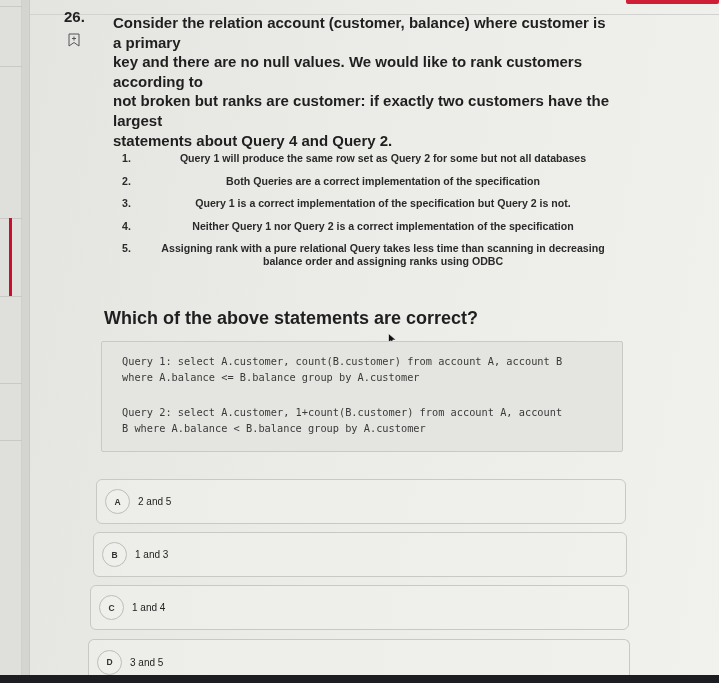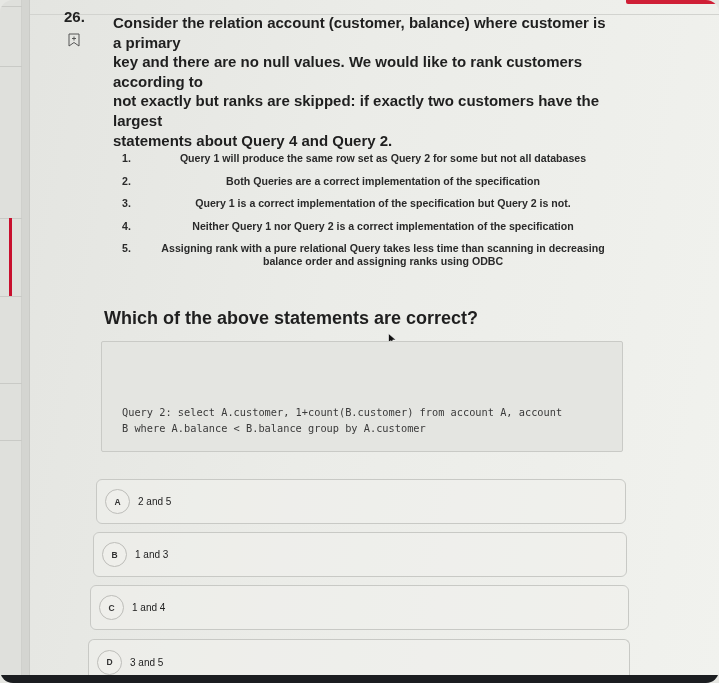--- a/index.html
+++ b/index.html
@@ -6,21 +6,20 @@
     html, body {
       width: 719px; height: 683px; overflow: hidden;
       background: #e6e7e3;
       font-family: "Liberation Sans", "DejaVu Sans", sans-serif;
       color: #1e1e1e;
     }
     .screen {
       position: relative; width: 719px; height: 683px;
       background: linear-gradient(100deg, #e3e4e0 0%, #ebece8 45%, #eeefeb 75%, #f1f2ee 100%);
       overflow: hidden;
-      border-radius: 13px;
     }
     
     .left-panel {
       position: absolute; left: 0; top: 0; width: 22px; height: 683px;
       background: #dfe0dc;
       border-right: 1px solid #cfd0cc;
     }
     .left-panel .hline {
       position: absolute; left: 0; width: 22px; height: 1px; background: #c9cac6;
     }
@@ -129,21 +128,21 @@
   <div class="q-number">26.</div>
 
   <svg class="bookmark-icon" viewBox="0 0 12 14">
     <path d="M1 1 H11 V13 L6 9.5 L1 13 Z" fill="none" stroke="#555" stroke-width="1"></path>
     <path d="M6 3.5 V7.5 M4 5.5 H8" stroke="#555" stroke-width="1"></path>
   </svg>
 
   <div class="question-text">
     <div>Consider the relation account (customer, balance) where customer is a primary</div>
     <div>key and there are no null values. We would like to rank customers according to</div>
-    <div>not exactly but ranks are skipped: if exactly two customers have the largest</div>
+    <div>not broken but ranks are customer: if exactly two customers have the largest</div>
     <div>statements about Query 4 and Query 2.</div>
   </div>
 
   <ol class="statements">
     <li>
       <span class="num">1.</span>
       <span class="txt">Query 1 will produce the same row set as Query 2 for some but not all databases</span>
     </li>
     <li>
       <span class="num">2.</span>
@@ -163,20 +162,22 @@
     </li>
   </ol>
 
   <div class="prompt">Which of the above statements are correct?</div>
 
   <svg class="cursor-icon" viewBox="0 0 9 13">
     <path d="M0.5 0.5 L0.5 10 L3 7.6 L5 12 L6.5 11.3 L4.6 7 L8 7 Z" fill="#111" stroke="#fff" stroke-width="0.6"></path>
   </svg>
 
   <div class="code-box">
+    <div class="code-block q1">Query 1: select A.customer, count(B.customer) from account A, account B
+where A.balance &lt;= B.balance group by A.customer</div>
     <div class="code-block q2">Query 2: select A.customer, 1+count(B.customer) from account A, account
 B where A.balance &lt; B.balance group by A.customer</div>
   </div>
 
   <div class="option" style="left:96px; top:479px; width:530px;">
     <span class="badge">A</span>
     <span class="label">2 and 5</span>
   </div>
   <div class="option" style="left:93px; top:532px; width:534px;">
     <span class="badge">B</span>

